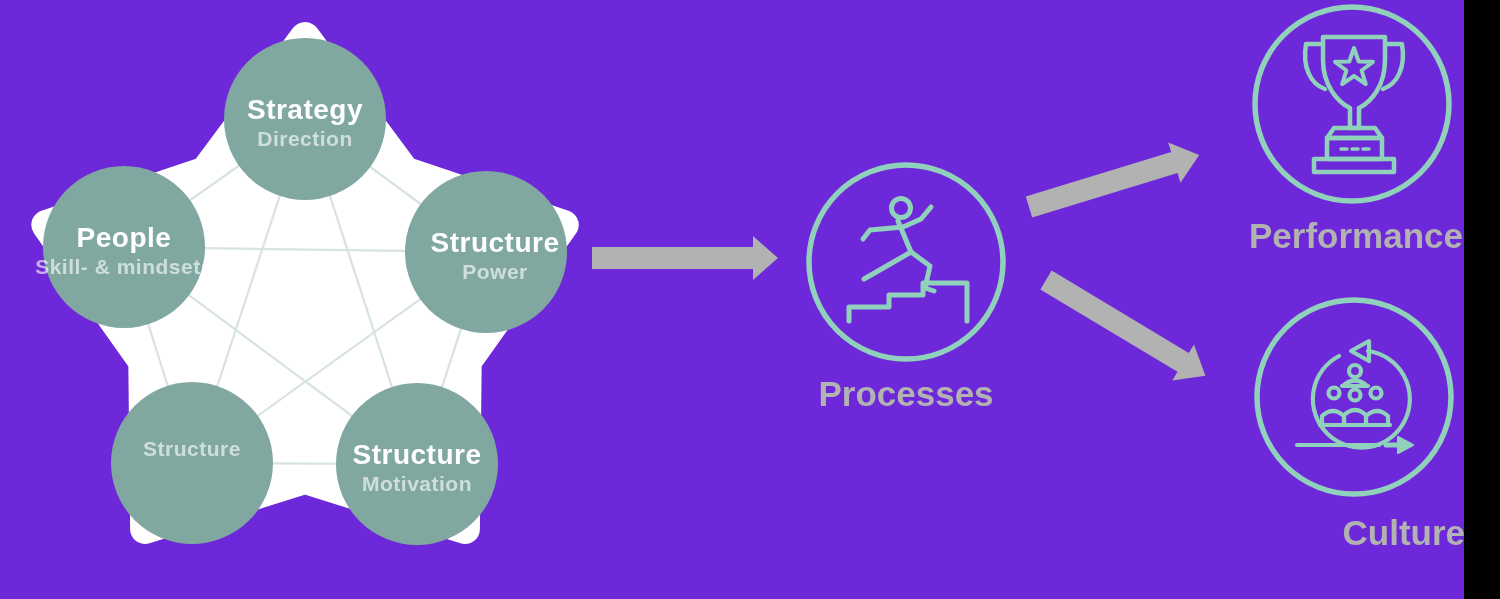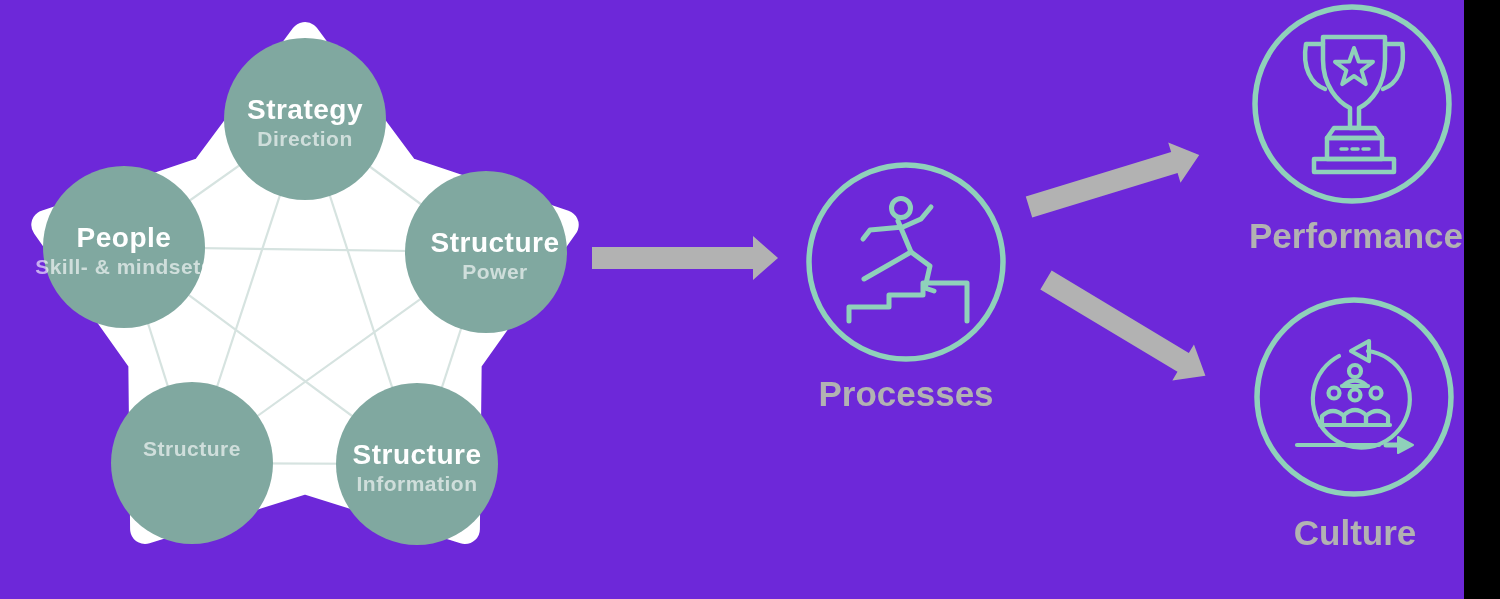--- a/index.html
+++ b/index.html
@@ -27,21 +27,21 @@
     font-size:35px;font-weight:bold;color:#b2b2b2;line-height:36px;
   }
   
   #lbl-strategy  {left:195px;top:93px;}
   #lbl-structure {left:385px;top:226px;}
   #lbl-people    {left:14px; top:221px;}
   #lbl-rewards   {left:82px; top:437px;}
   #lbl-processes {left:307px;top:438px;}
   #lbl-behaviors  {left:796px; top:376px;}
   #lbl-performance{left:1246px;top:218px;}
-  #lbl-culture    {left:1245px;top:515px;}
+  #lbl-culture    {left:1245px;top:515px;text-align:right;}
 </style>
 </head>
 <body>
 
 <div class="canvas">
 
   <svg width="1500" height="599" viewBox="0 0 1500 599">
 
     <polygon points="305,37 404.9,171.5 563.7,224.9 466.7,361.5 464.9,529 305,479 145.1,529 143.3,361.5 46.3,224.9 205.1,171.5" fill="#ffffff" stroke="#ffffff" stroke-width="30" stroke-linejoin="round"></polygon>
 
@@ -142,20 +142,20 @@
   </div>
   <div class="node-label" id="lbl-people">
     <div class="node-title">People</div>
     <div class="node-sub">Skill- &amp; mindsets</div>
   </div>
   <div class="node-label" id="lbl-rewards">
     <div class="node-sub">Structure</div>
   </div>
   <div class="node-label" id="lbl-processes">
     <div class="node-title">Structure</div>
-    <div class="node-sub">Information</div>
+    <div class="node-sub">Motivation</div>
   </div>
 
   <div class="flow-label" id="lbl-behaviors">Processes</div>
   <div class="flow-label" id="lbl-performance">Performance</div>
   <div class="flow-label" id="lbl-culture">Culture</div>
 
 </div>
 
 </body></html>

